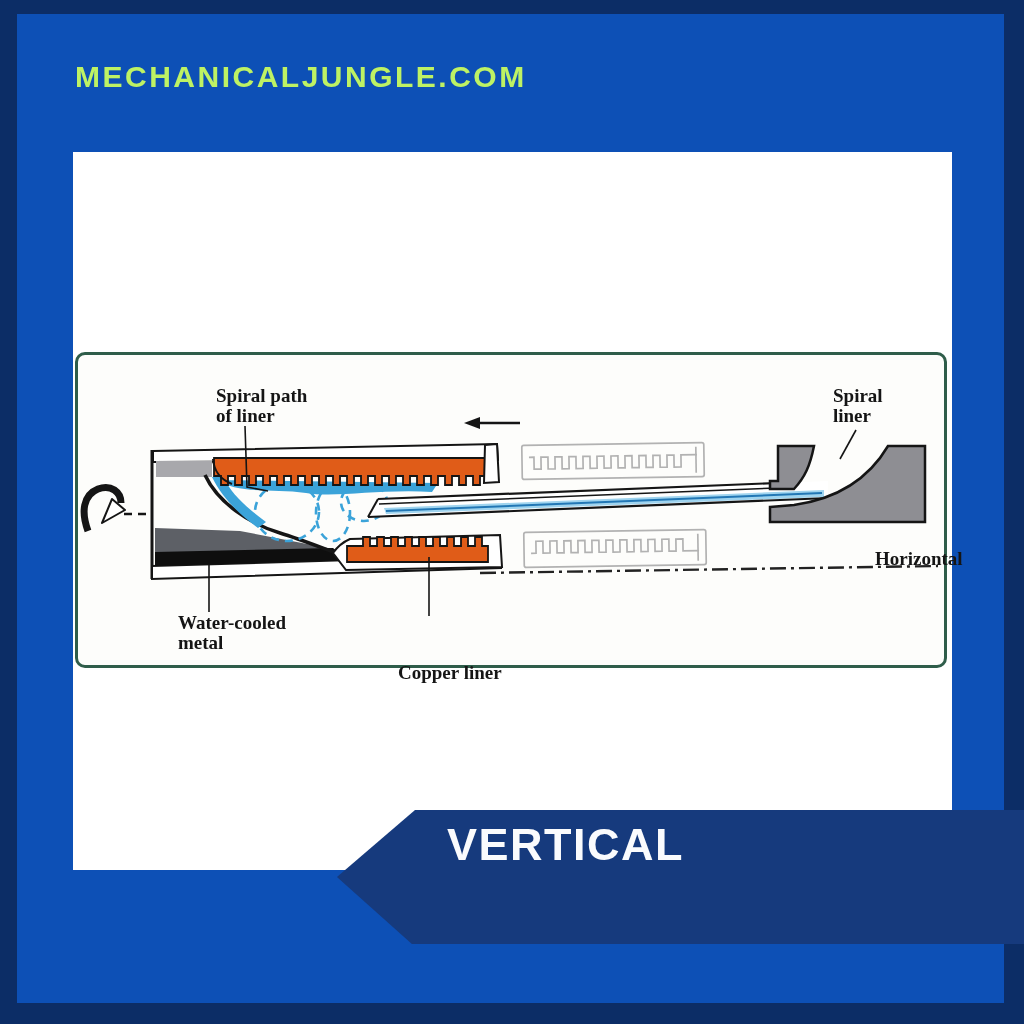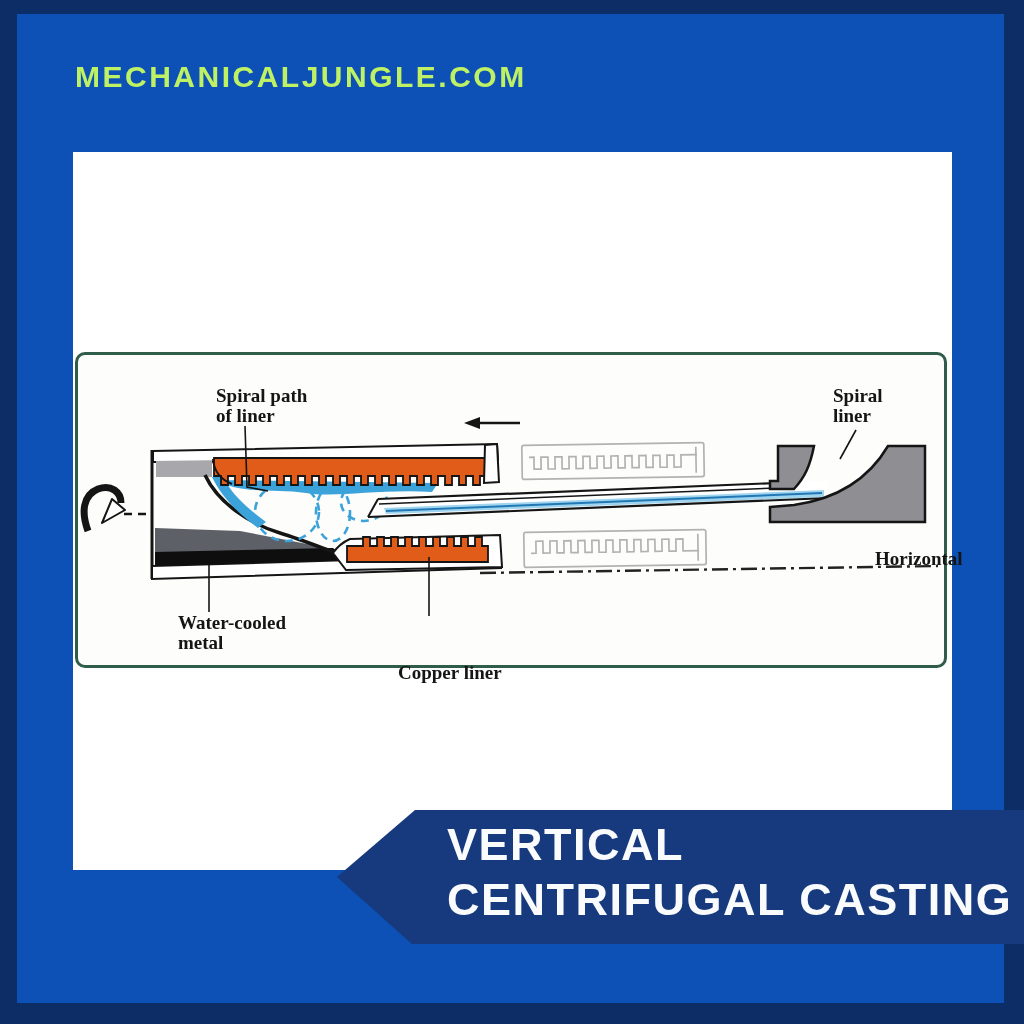--- a/index.html
+++ b/index.html
@@ -142,15 +142,14 @@
   <span>Water-cooled</span>
   <span>metal</span>
 </div>
 <div class="dlabel" id="label-copper">
   <span>Copper liner</span>
 </div>
 
 <div class="banner">
   <div class="banner-text">
     <span>VERTICAL</span>
-    <span>CENTRIFUGAL CASTING</span>
   </div>
 </div>
 
 </body></html>

